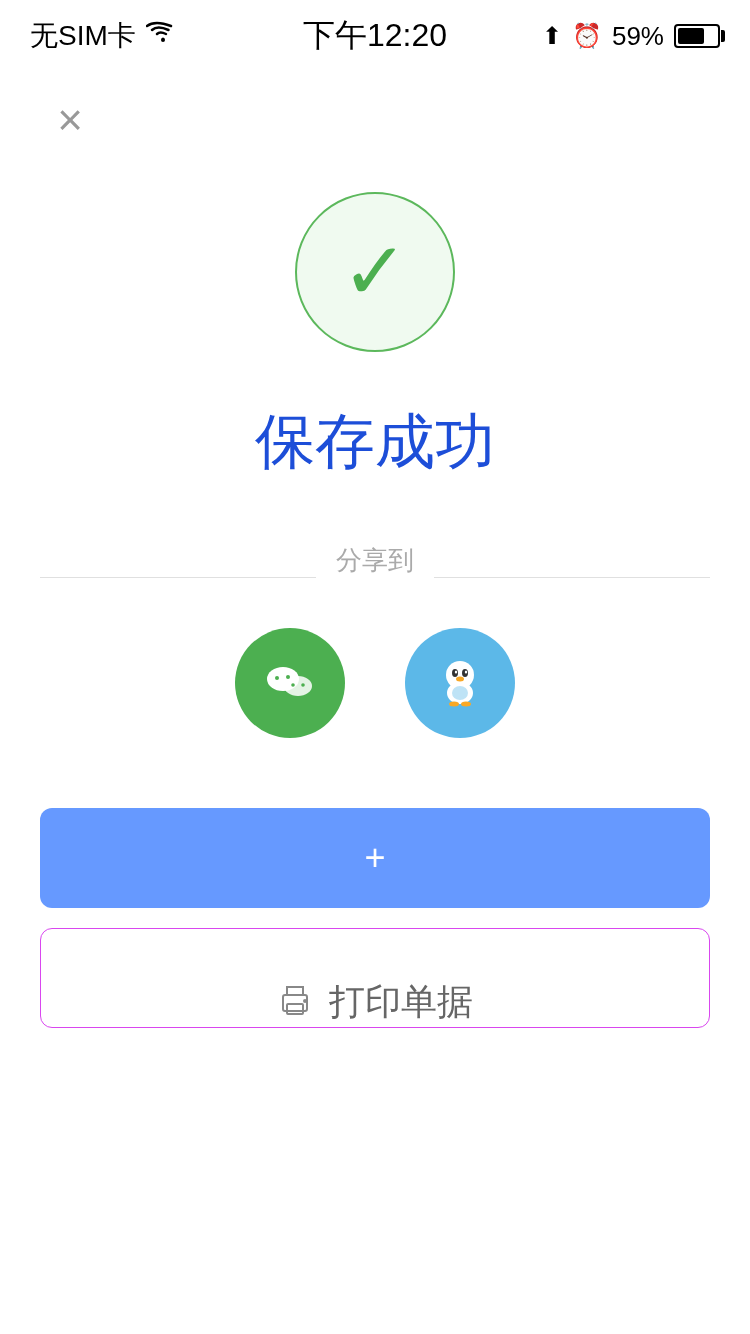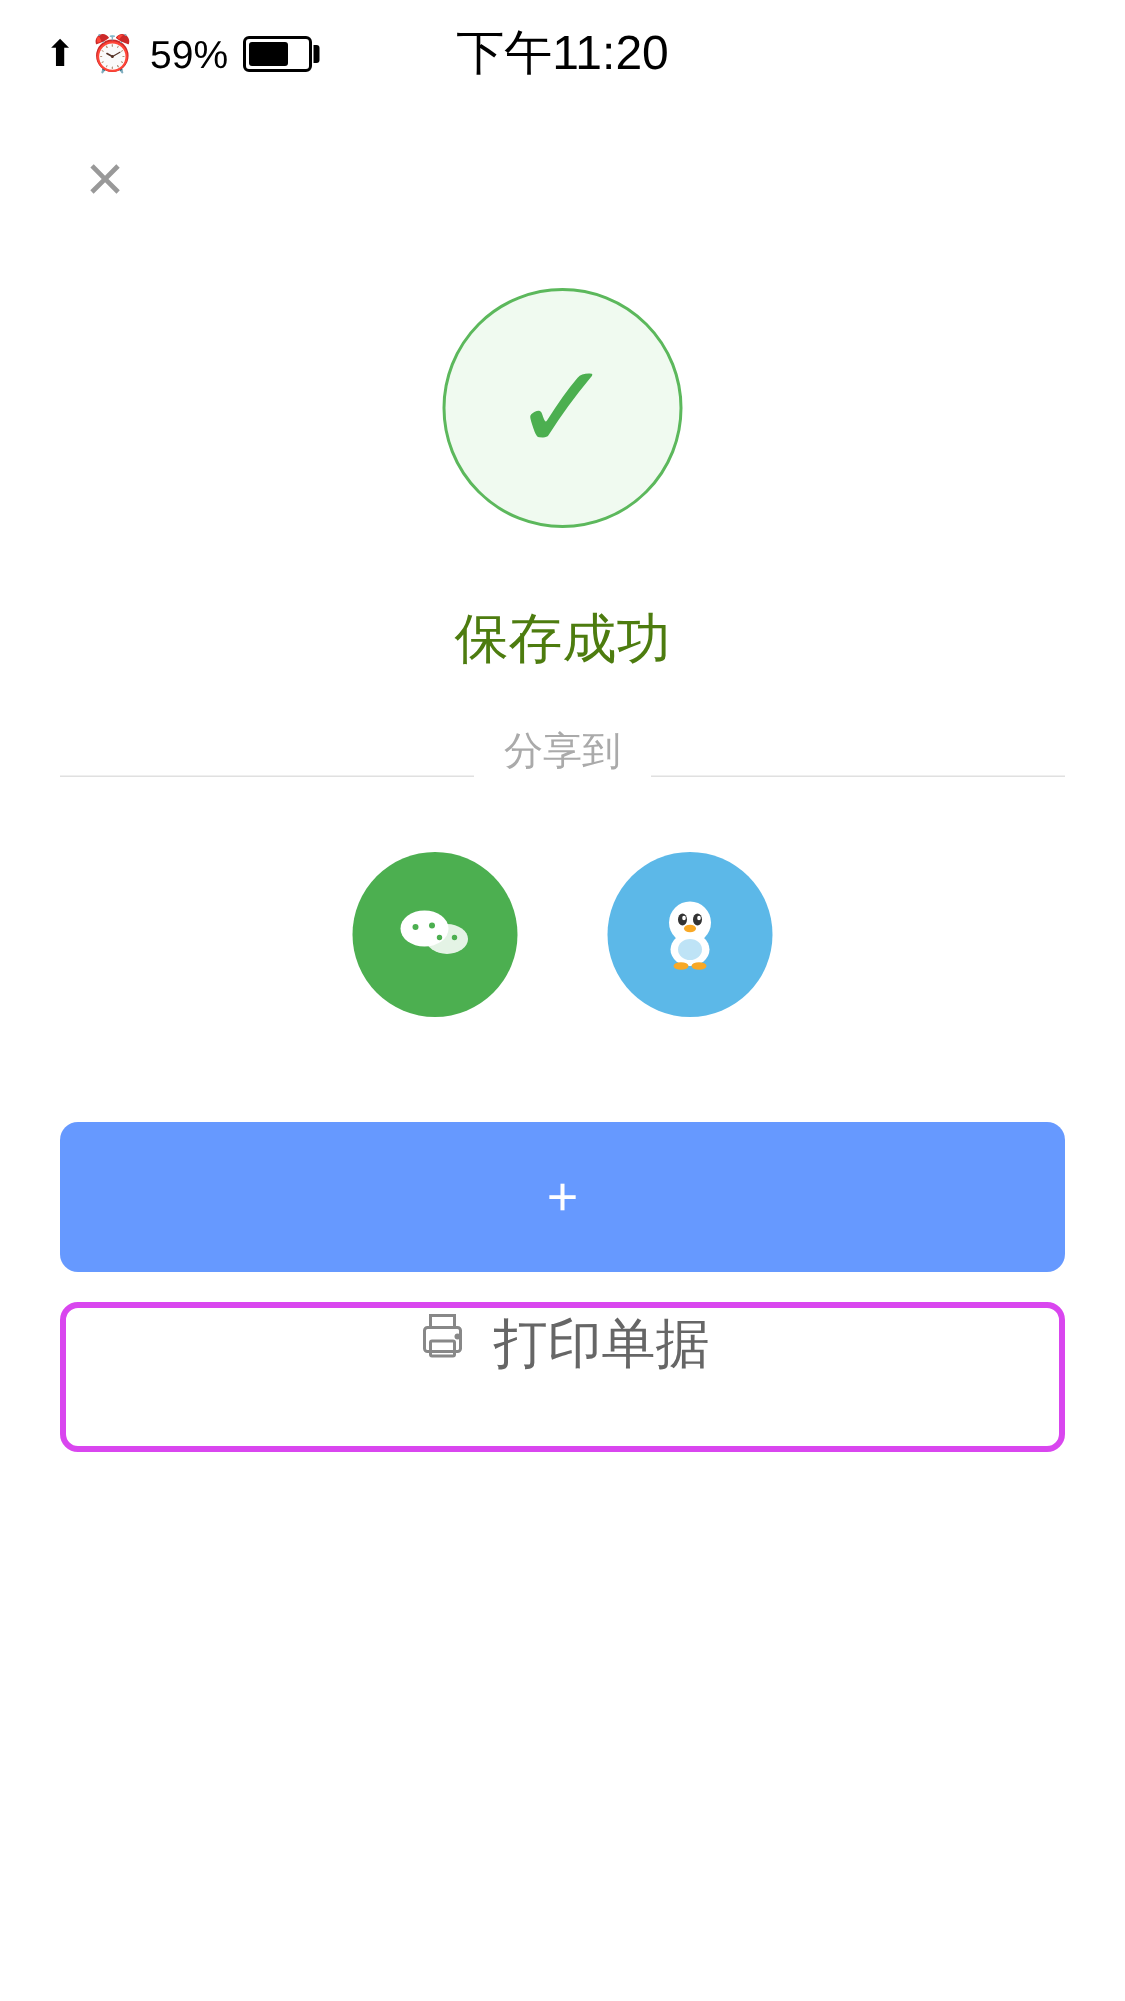--- a/index.html
+++ b/index.html
@@ -131,24 +131,24 @@
       margin-bottom: 50px;
     }
     .checkmark {
       font-size: 80px;
       color: #4CAF50;
       line-height: 1;
     }
 
     
     .success-title {
-      font-size: 36px;
-      color: #4d7c0f;
+      font-size: 60px;
+      color: #1d4ed8;
       font-weight: 400;
-      margin-bottom: 32px;
+      margin-bottom: 60px;
     }
 
     
     .share-divider {
       width: 100%;
       display: flex;
       align-items: flex-end;
       gap: 20px;
       margin-bottom: 50px;
     }
@@ -203,46 +203,58 @@
       display: flex;
       align-items: center;
       justify-content: center;
       gap: 16px;
       cursor: pointer;
     }
     .btn-secondary {
       width: 100%;
       height: 100px;
       background: #fff;
-      border: 4px solid #d946ef;
+      border: 1px solid #d946ef;
       border-radius: 12px;
       font-size: 36px;
       color: #666;
       display: flex;
-      align-items: flex-start;
+      align-items: flex-end;
       justify-content: center;
       gap: 16px;
       cursor: pointer;
     }
 
     
     .wechat-svg {
       width: 60px;
       height: 60px;
     }
     .qq-svg {
       width: 60px;
       height: 60px;
     }
   </style>
 </head>
 <body>
 
 <div class="status-bar">
-  <div class="status-center">下午11:20</div>
+  <div class="status-left">
+    <span>无SIM卡</span>
+    <span>
+      <svg class="wifi-icon" viewBox="0 0 34 24" fill="none" xmlns="http://www.w3.org/2000/svg">
+        <path d="M17 18 Q17 18 17 18" stroke="#000" stroke-width="3" stroke-linecap="round"></path>
+        <path d="M11 13 Q14 10 20 13" stroke="#000" stroke-width="2.5" stroke-linecap="round" fill="none"></path>
+        <path d="M6 9 Q11.5 4 22.5 9" stroke="#000" stroke-width="2.5" stroke-linecap="round" fill="none"></path>
+        <path d="M1 5 Q9 -1 25 5" stroke="#000" stroke-width="2.5" stroke-linecap="round" fill="none"></path>
+        <circle cx="17" cy="19" r="2" fill="#000"></circle>
+      </svg>
+    </span>
+  </div>
+  <div class="status-center">下午12:20</div>
   <div class="status-right">
     <span style="font-size:24px;">⬆</span>
     <span style="font-size:24px;">⏰</span>
     <span>59%</span>
     <div class="battery-container">
       <div class="battery-box">
         <div class="battery-fill"></div>
       </div>
     </div>
   </div>

